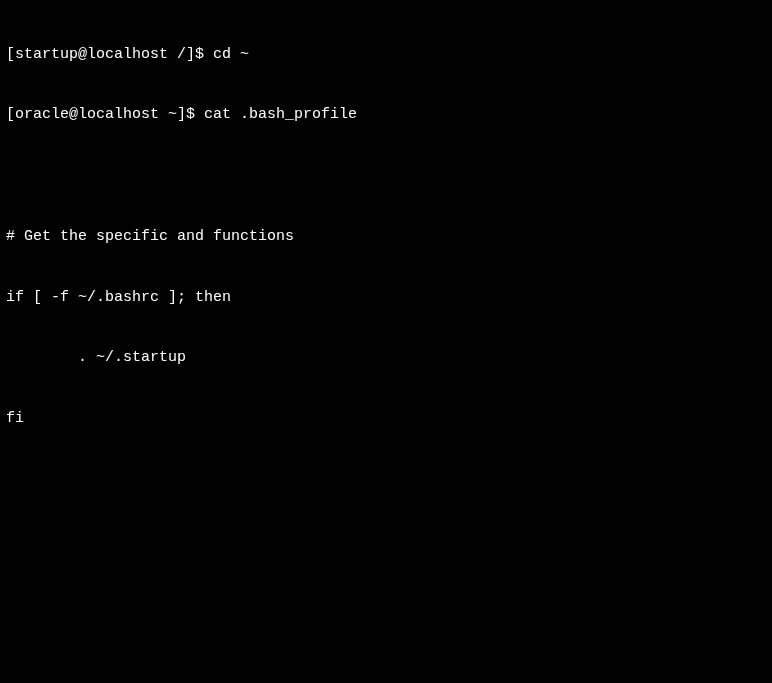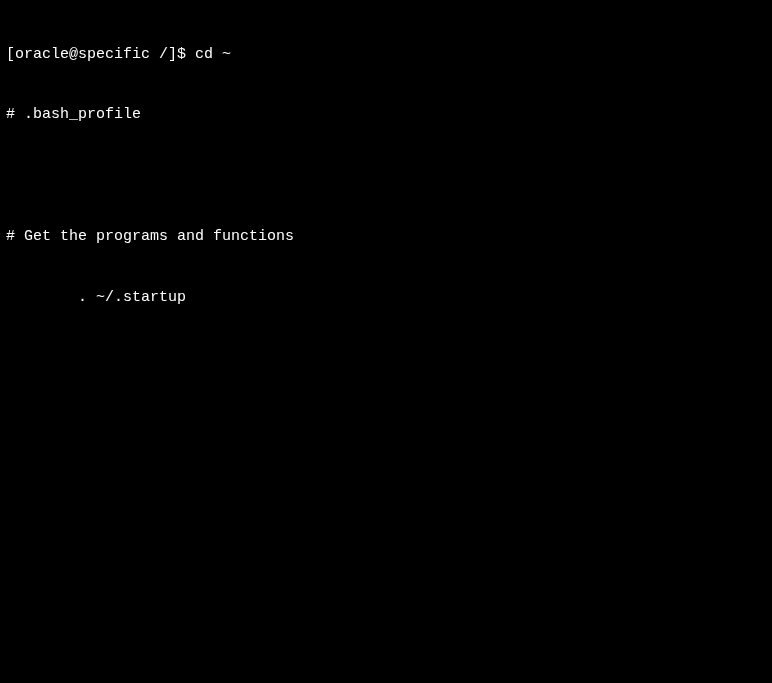--- a/index.html
+++ b/index.html
@@ -19,25 +19,27 @@
     white-space: pre;
   }
   .line {
     white-space: pre;
   }
 </style>
 </head>
 <body>
 
 <div class="terminal">
-  <div class="line">[oracle@specific /]$ cd ~</div>
-  <div class="line"># .bash_profile</div>
+  <div class="line">[startup@localhost /]$ cd ~</div>
+  <div class="line">[oracle@localhost ~]$ cat .bash_profile</div>
   <div class="line">&nbsp;</div>
-  <div class="line"># Get the programs and functions</div>
+  <div class="line"># Get the specific and functions</div>
+  <div class="line">if [ -f ~/.bashrc ]; then</div>
   <div class="line">        . ~/.startup</div>
+  <div class="line">fi</div>
   <div class="line">&nbsp;</div>
   <div class="line">&nbsp;</div>
   
   
   
   
   
   
   
   

